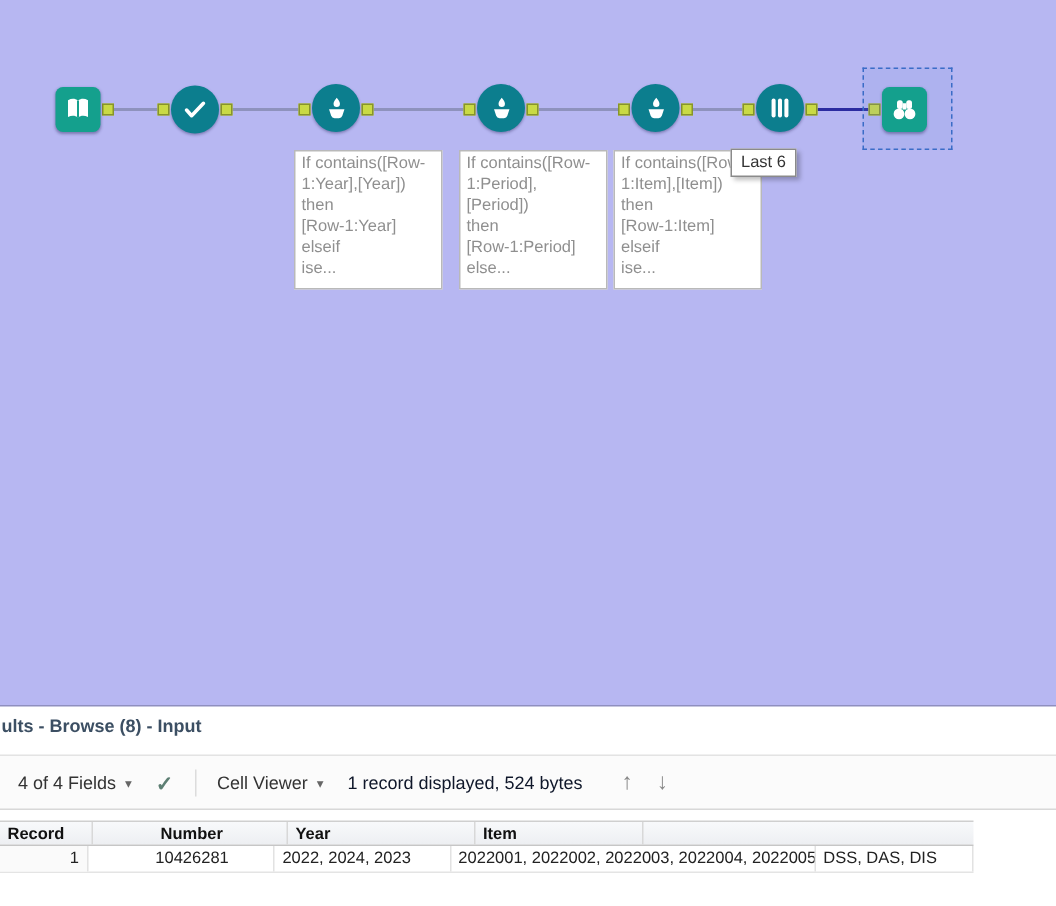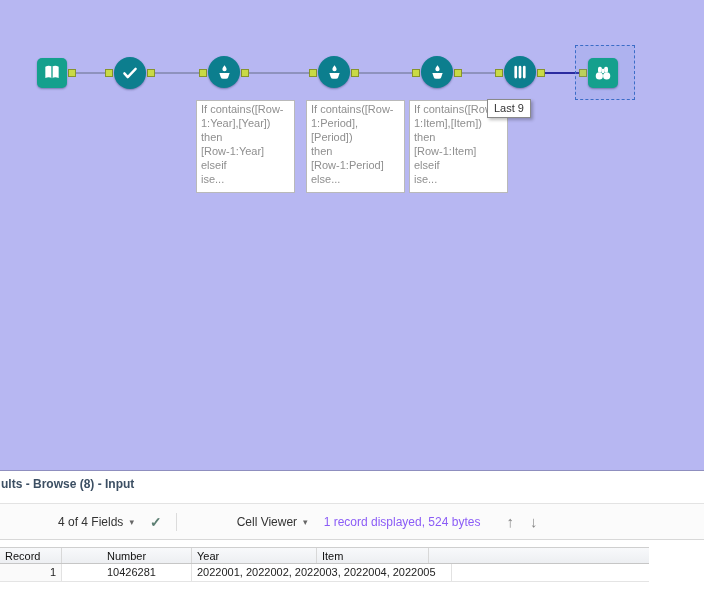--- a/index.html
+++ b/index.html
@@ -26,32 +26,32 @@
             color:#333333; font-size:11px; line-height:13px; padding:2px 6px; z-index:5;
             box-shadow:2px 2px 3px rgba(0,0,0,.25); }
 
   
   .panel { position:absolute; left:0; top:470px; width:704px; height:134px; background:#ffffff;
            border-top:1px solid #8f8fbf; }
   .panel-title { position:absolute; left:1px; top:6px; font-size:12px; font-weight:bold; color:#3c4f63; }
   .toolbar { position:absolute; left:0; right:0; top:32px; height:37px; background:#fbfbfb;
              border-top:1px solid #e3e3e3; border-bottom:1px solid #d8d8d8;
              display:flex; align-items:center; padding-left:12px; font-size:12px; color:#333; }
-  .ddl { display:inline-flex; align-items:center; cursor:pointer;margin-left:46px; }
+  .ddl { display:inline-flex; align-items:center; cursor:pointer; }
   .caret { font-size:9px; color:#666; margin-left:6px; }
   .tb-check { margin-left:16px; color:#5d7f73; font-size:14px; font-weight:bold; cursor:pointer; }
   .tb-sep { width:1px; height:18px; background:#dcdcdc; margin:0 14px; }
-  .tb-status { margin-left:16px; color:#8b5cf6; }
+  .tb-status { margin-left:16px; color:#0f172a; }
   .tb-arrow { margin-left:26px; color:#888; font-size:15px; cursor:pointer; }
   .tb-arrow + .tb-arrow { margin-left:16px; }
 
   .grid { position:absolute; left:0; top:76px; width:649px; font-size:11px; }
   .grid-head { display:flex; height:17px; background:linear-gradient(#f8f9fb,#edeff2);
                border-top:1px solid #cfcfcf; border-bottom:1px solid #c6c6c6;
-               font-weight:normal; color:#111; }
+               font-weight:bold; color:#111; }
   .grid-row { display:flex; height:18px; background:#ffffff; border-bottom:1px solid #e4e4e4; color:#222; }
   .cell { padding:2px 5px; border-right:1px solid #d8d8d8; overflow:hidden; white-space:nowrap; }
   .grid-row .cell { border-right:1px solid #e2e2e2; }
   .c0 { width:62px; } .c1 { width:90px;margin-left:40px; } .c2 { width:125px; } .c3 { width:260px; } .c4 { width:112px; }
   .rec { text-align:right; background:#fafafa; }
 </style>
 </head>
 <body>
 
 <div class="screen">
@@ -147,21 +147,21 @@
 [Period])
 then
 [Row-1:Period]
 else...</div>
     <div class="anno" style="left:409px;">If contains([Row-
 1:Item],[Item])
 then
 [Row-1:Item]
 elseif
 ise...</div>
-    <div class="tipbox">Last 9</div>
+    <div class="tipbox">Last 6</div>
   </div>
 
   <div class="panel">
     <div class="panel-title">ults - Browse (8) - Input</div>
 
     <div class="toolbar">
       <span class="ddl">
         <span>4 of 4 Fields</span>
         <span class="caret">▾</span>
       </span>
@@ -179,18 +179,20 @@
     <div class="grid">
       <div class="grid-head">
         <div class="cell c0">Record</div>
         <div class="cell c1">Number</div>
         <div class="cell c2">Year</div>
         <div class="cell c4">Item</div>
       </div>
       <div class="grid-row">
         <div class="cell c0 rec">1</div>
         <div class="cell c1">10426281</div>
+        <div class="cell c2">2022, 2024, 2023</div>
         <div class="cell c3">2022001, 2022002, 2022003, 2022004, 2022005</div>
+        <div class="cell c4">DSS, DAS, DIS</div>
       </div>
     </div>
   </div>
 
 </div>
 
 </body></html>

